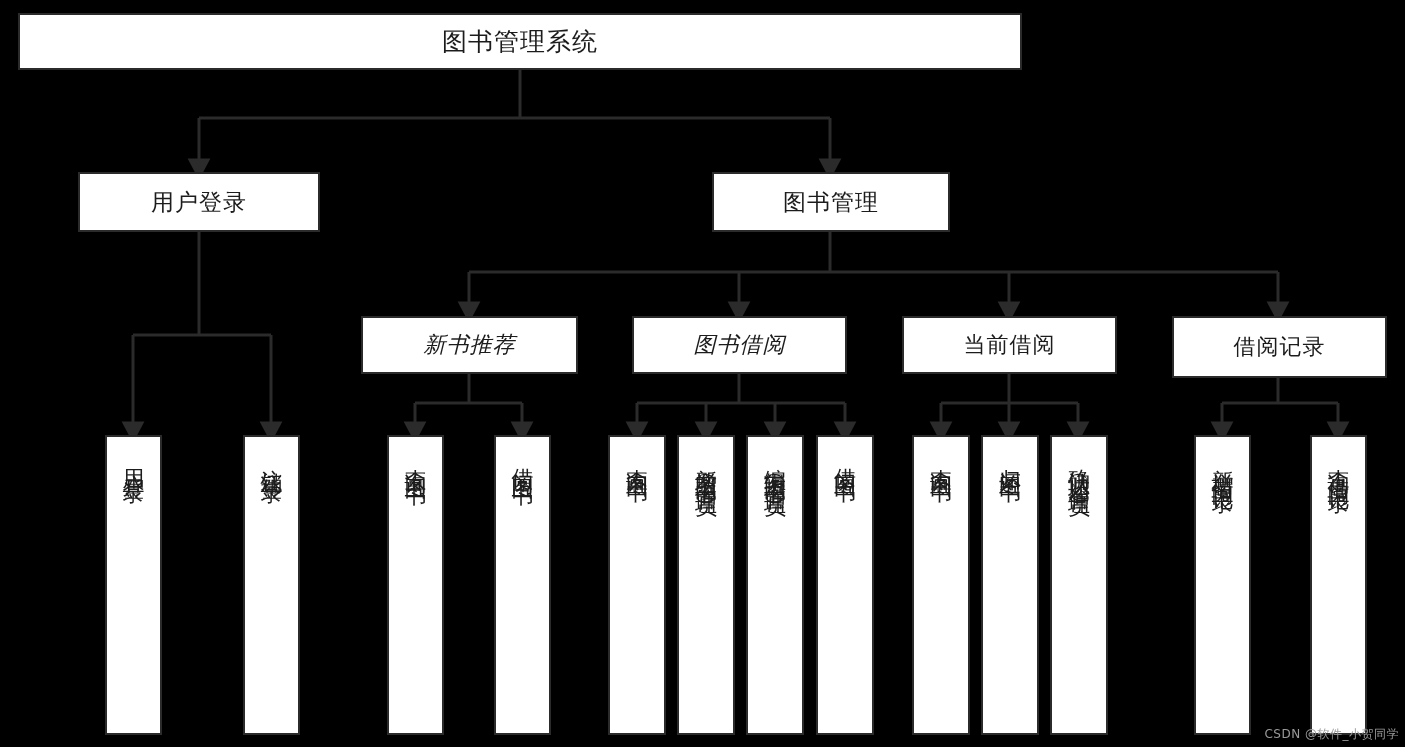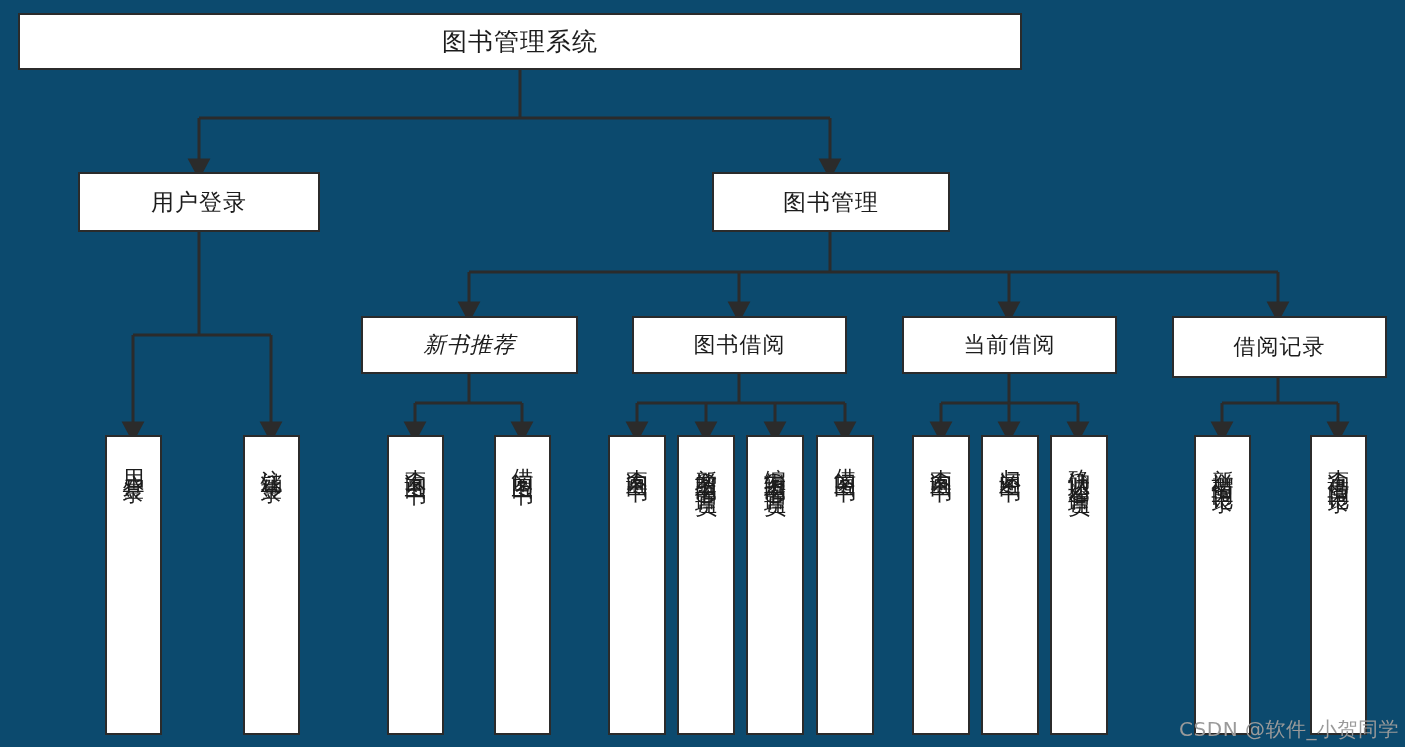--- a/index.html
+++ b/index.html
@@ -7,21 +7,21 @@
     padding: 0;
     background: #ffffff;
   }
   body {
     font-family: "DejaVu Sans", "Liberation Sans", sans-serif;
   }
   #canvas {
     position: relative;
     width: 1405px;
     height: 747px;
-    background: #0c4a6e;
+    background: #000000;
     overflow: hidden;
   }
   svg.wires {
     position: absolute;
     left: 0;
     top: 0;
     width: 1405px;
     height: 747px;
     pointer-events: none;
   }
@@ -59,21 +59,21 @@
     line-height: 1;
     white-space: nowrap;
   }
   .node.leaf.mid .vtext {
     letter-spacing: 4px;
   }
   .watermark {
     position: absolute;
     right: 6px;
     bottom: 4px;
-    font-size: 20px;
+    font-size: 12px;
     color: #9a9a9a;
     letter-spacing: 0.5px;
     white-space: nowrap;
   }
 </style>
 </head>
 <body>
 
 <div id="canvas">
 
@@ -137,21 +137,21 @@
   <div class="node level2" style="left:78px; top:172px; width:242px; height:60px;">
     <span>用户登录</span>
   </div>
   <div class="node level2" style="left:712px; top:172px; width:238px; height:60px;">
     <span>图书管理</span>
   </div>
 
   <div class="node level3" style="left:361px; top:316px; width:217px; height:58px;font-style:italic;">
     <span>新书推荐</span>
   </div>
-  <div class="node level3" style="left:632px; top:316px; width:215px; height:58px;">
+  <div class="node level3" style="left:632px; top:316px; width:215px; height:58px;font-style:italic;">
     <span>图书借阅</span>
   </div>
   <div class="node level3" style="left:902px; top:316px; width:215px; height:58px;">
     <span>当前借阅</span>
   </div>
   <div class="node level3" style="left:1172px; top:316px; width:215px; height:62px;">
     <span>借阅记录</span>
   </div>
 
   <div class="node leaf" style="left:105px; top:435px; width:57px; height:300px;">

